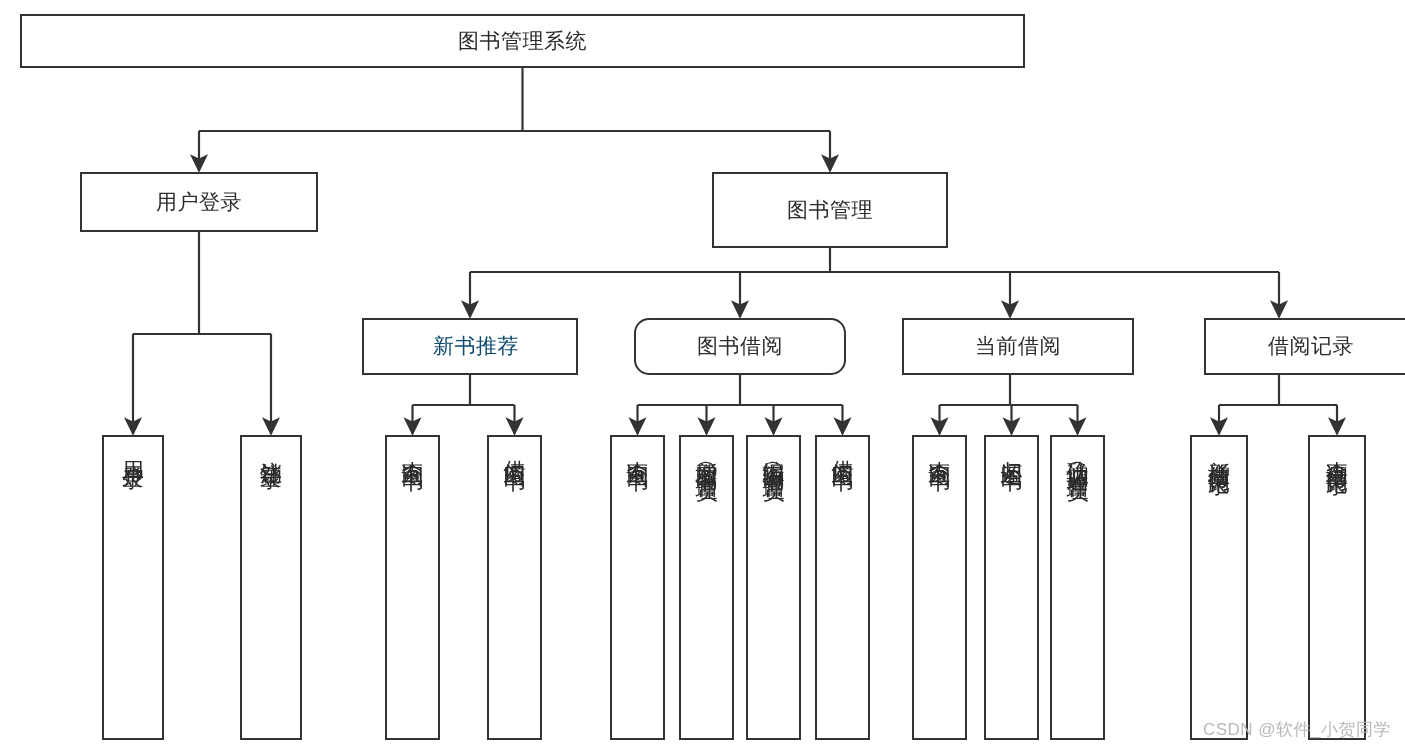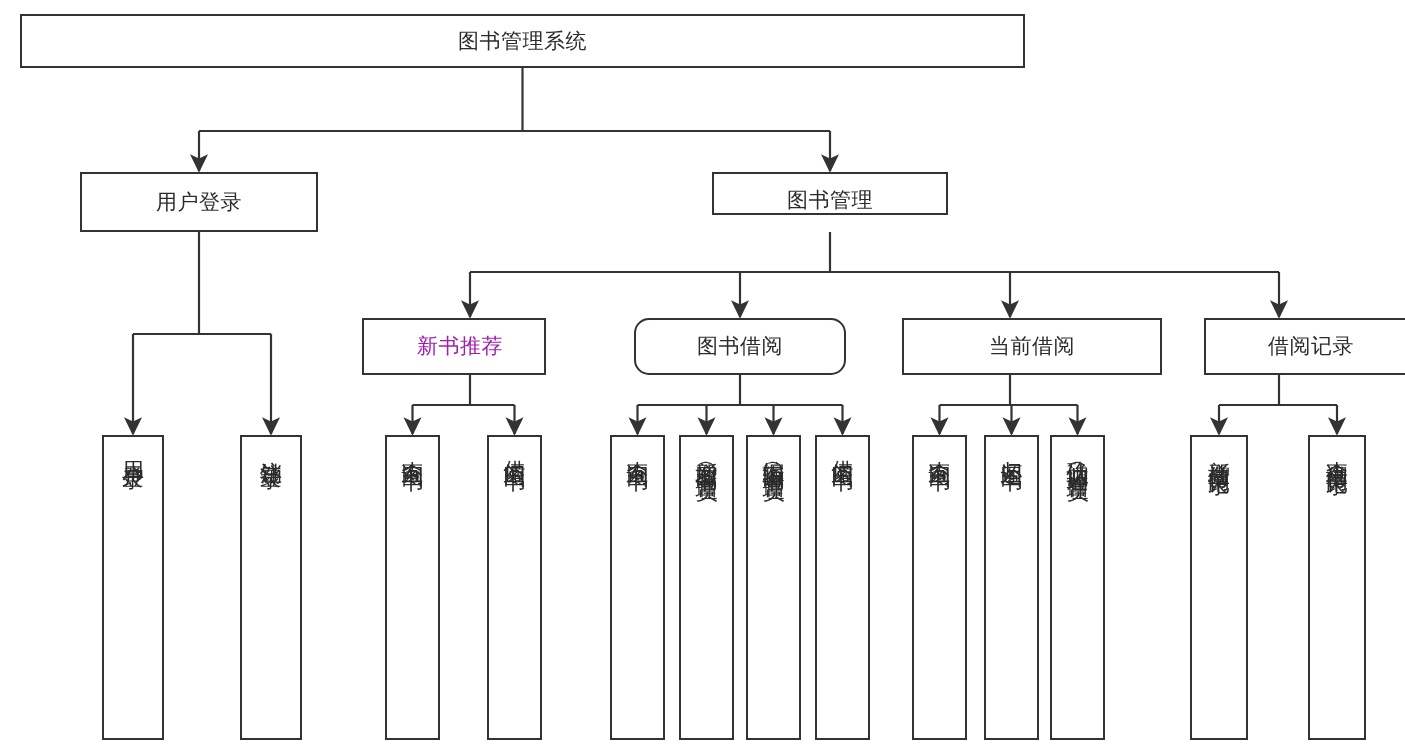--- a/index.html
+++ b/index.html
@@ -117,30 +117,30 @@
       </g>
   </svg>
 
   <div id="node-layer">
       <div class="node horizontal" id="node-root" style="left: 20px; top: 14px; width: 1005px; height: 54px; border-color: rgb(51, 51, 51); background: rgb(255, 255, 255); color: rgb(43, 43, 43);">
         <span class="node-label">图书管理系统</span>
       </div>
       <div class="node horizontal" id="node-user-login" style="left: 80px; top: 172px; width: 238px; height: 60px; border-color: rgb(51, 51, 51); background: rgb(255, 255, 255); color: rgb(43, 43, 43);">
         <span class="node-label">用户登录</span>
       </div>
-      <div class="node horizontal" id="node-book-mgmt" style="left: 712px; top: 172px; width: 236px; height: 43px; border-color: rgb(51, 51, 51); background: rgb(255, 255, 255); color: rgb(43, 43, 43); align-items: flex-end;">
+      <div class="node horizontal" id="node-book-mgmt" style="left: 712px; top: 172px; width: 236px; height: 76px; border-color: rgb(51, 51, 51); background: rgb(255, 255, 255); color: rgb(43, 43, 43);">
         <span class="node-label">图书管理</span>
       </div>
-      <div class="node horizontal" id="node-new-book-rec" style="left: 362px; top: 318px; width: 184px; height: 57px; border-color: rgb(51, 51, 51); background: rgb(255, 255, 255); color: #a21caf; padding-left: 12px;">
+      <div class="node horizontal" id="node-new-book-rec" style="left: 362px; top: 318px; width: 216px; height: 57px; border-color: rgb(51, 51, 51); background: rgb(255, 255, 255); color: #0c4a6e; padding-left: 12px;">
         <span class="node-label">新书推荐</span>
       </div>
       <div class="node horizontal" id="node-book-borrow" style="left: 634px; top: 318px; width: 212px; height: 57px; border-color: rgb(51, 51, 51); background: rgb(255, 255, 255); color: rgb(43, 43, 43); border-radius: 15px;">
         <span class="node-label">图书借阅</span>
       </div>
-      <div class="node horizontal" id="node-current-borrow" style="left: 902px; top: 318px; width: 260px; height: 57px; border-color: rgb(51, 51, 51); background: rgb(255, 255, 255); color: rgb(43, 43, 43);">
+      <div class="node horizontal" id="node-current-borrow" style="left: 902px; top: 318px; width: 232px; height: 57px; border-color: rgb(51, 51, 51); background: rgb(255, 255, 255); color: rgb(43, 43, 43);">
         <span class="node-label">当前借阅</span>
       </div>
       <div class="node horizontal" id="node-borrow-record" style="left: 1172px; top: 318px; width: 214px; height: 57px; border-color: rgb(51, 51, 51); background: rgb(255, 255, 255); color: rgb(43, 43, 43); margin-left: 32px;">
         <span class="node-label">借阅记录</span>
       </div>
       <div class="node vertical" id="node-leaf-user-login" style="left: 102px; top: 435px; width: 62px; height: 305px; border-color: rgb(51, 51, 51); background: rgb(255, 255, 255); color: rgb(43, 43, 43);">
         <span class="node-label">用户登录</span>
       </div>
       <div class="node vertical" id="node-leaf-logout" style="left: 240px; top: 435px; width: 62px; height: 305px; border-color: rgb(51, 51, 51); background: rgb(255, 255, 255); color: rgb(43, 43, 43);">
         <span class="node-label">注销登录</span>
@@ -173,13 +173,14 @@
         <span class="node-label">确认归还（管理员）</span>
       </div>
       <div class="node vertical" id="node-leaf-add-rec" style="left: 1190px; top: 435px; width: 58px; height: 305px; border-color: rgb(51, 51, 51); background: rgb(255, 255, 255); color: rgb(43, 43, 43);">
         <span class="node-label">新增借阅记录</span>
       </div>
       <div class="node vertical" id="node-leaf-query-rec" style="left: 1308px; top: 435px; width: 58px; height: 305px; border-color: rgb(51, 51, 51); background: rgb(255, 255, 255); color: rgb(43, 43, 43);">
         <span class="node-label">查询借阅记录</span>
       </div>
     </div>
 
+  <div id="watermark">CSDN @软件_小贺同学</div>
 </div>
 
 </body></html>

